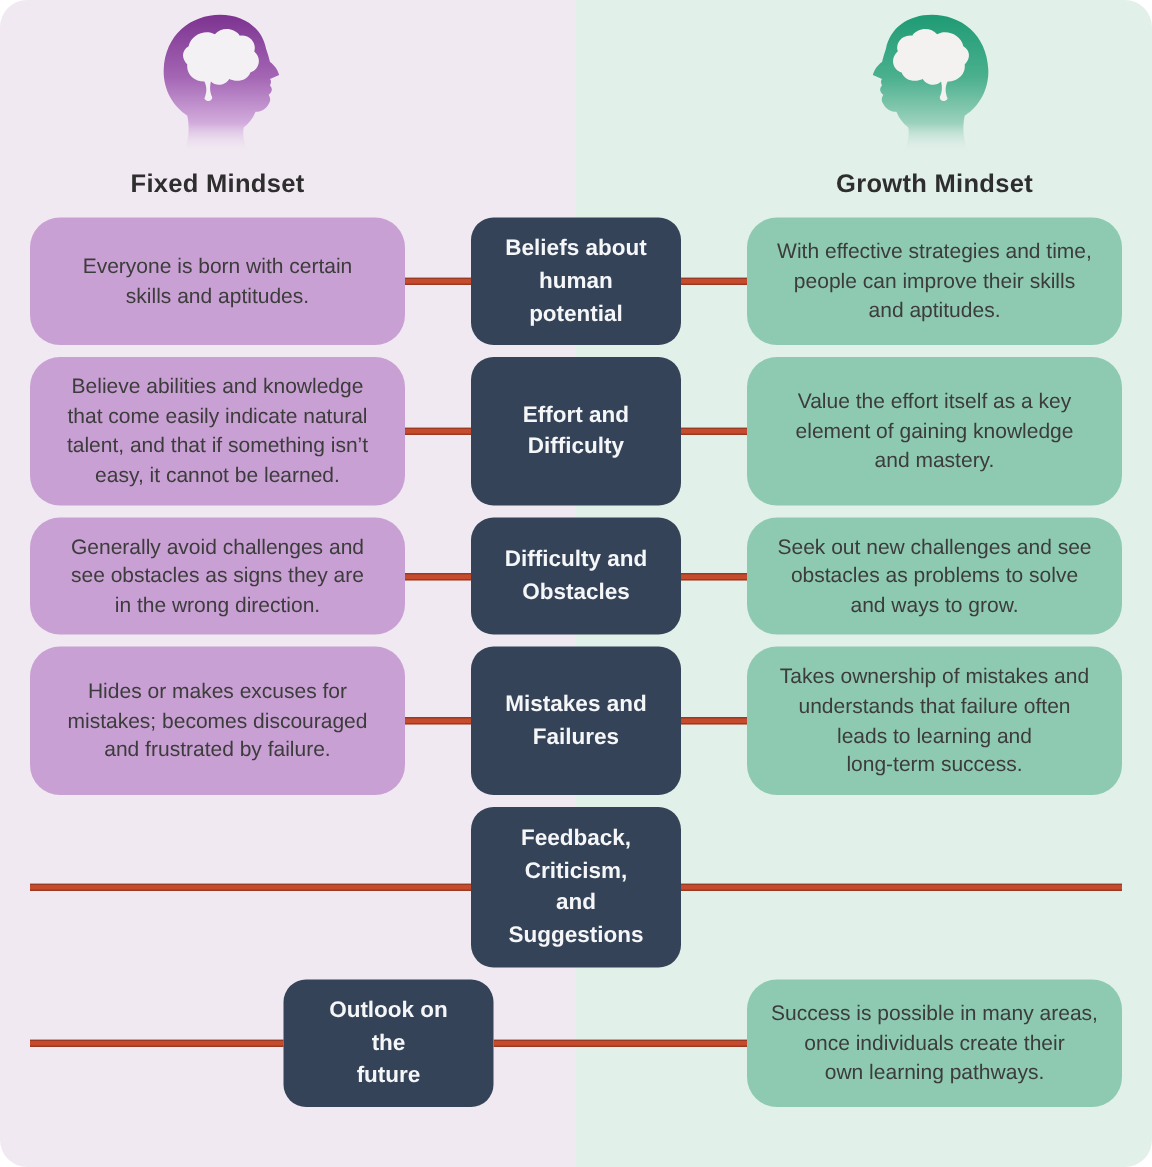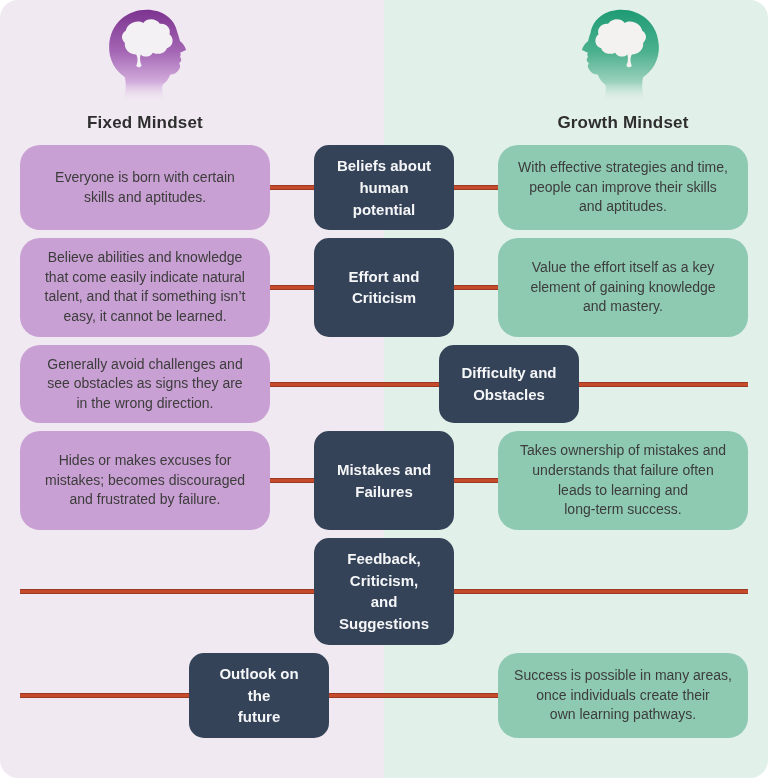--- a/index.html
+++ b/index.html
@@ -99,35 +99,38 @@
 people can improve their skills
 and aptitudes.</div>
     </div>
 
     <div class="row">
       <div class="cell fixed-cell">Believe abilities and knowledge
 that come easily indicate natural
 talent, and that if something isn’t
 easy, it cannot be learned.</div>
       <div class="connector"></div>
-      <div class="cell category-cell">Effort and Criticism</div>
+      <div class="cell category-cell">Effort and Difficulty</div>
       <div class="connector"></div>
       <div class="cell growth-cell">Value the effort itself as a key
 element of gaining knowledge
 and mastery.</div>
     </div>
 
     <div class="row">
       <div class="cell fixed-cell">Generally avoid challenges and
 see obstacles as signs they are
 in the wrong direction.</div>
       <div class="connector"></div>
       <div class="cell category-cell">Difficulty and
 Obstacles</div>
       <div class="connector"></div>
+      <div class="cell growth-cell">Seek out new challenges and see
+obstacles as problems to solve
+and ways to grow.</div>
     </div>
 
     <div class="row">
       <div class="cell fixed-cell">Hides or makes excuses for
 mistakes; becomes discouraged
 and frustrated by failure.</div>
       <div class="connector"></div>
       <div class="cell category-cell">Mistakes and
 Failures</div>
       <div class="connector"></div>

